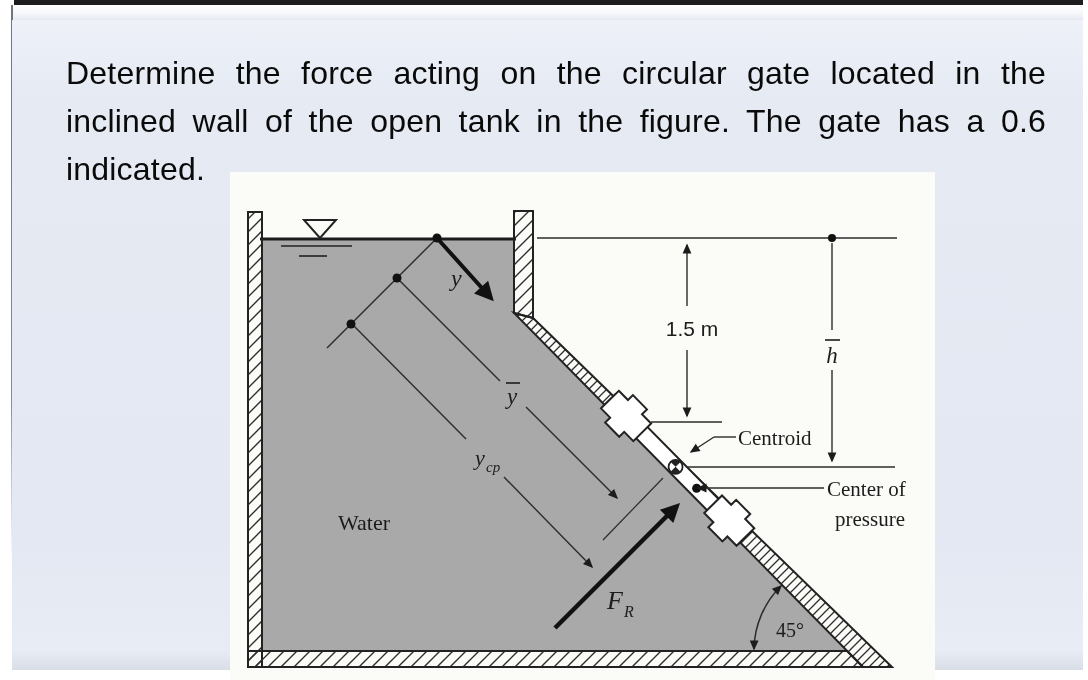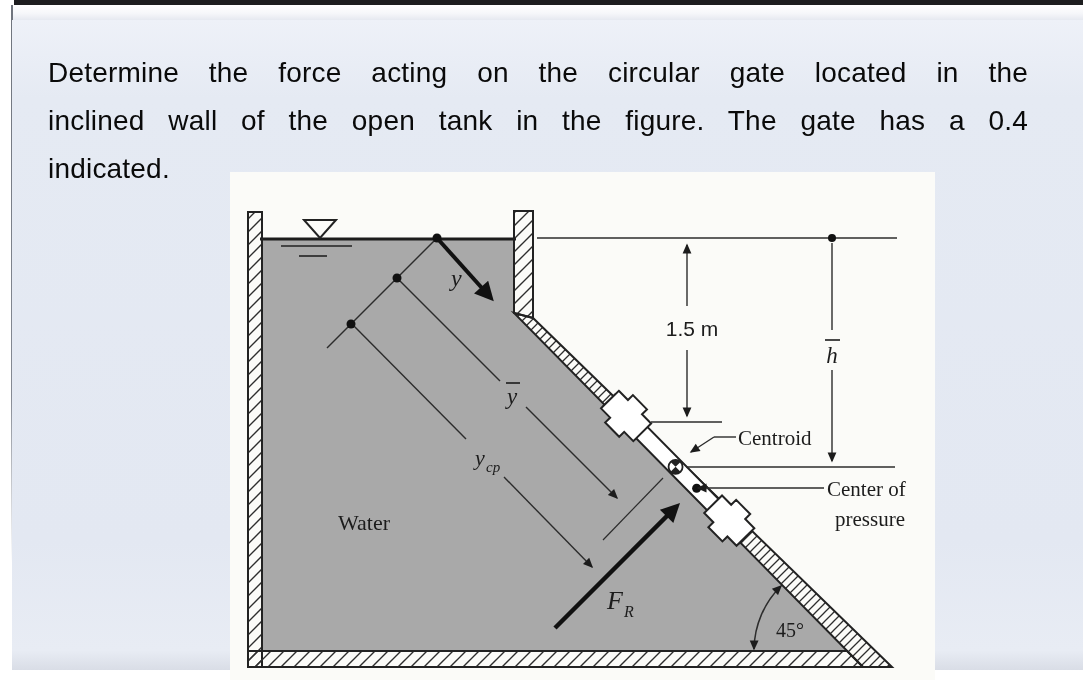--- a/index.html
+++ b/index.html
@@ -6,41 +6,41 @@
   .page{position:relative;width:1088px;height:680px;background:#ffffff;overflow:hidden;
         font-family:"Liberation Sans",sans-serif;}
   .top-bar{position:absolute;left:14px;top:0;width:1069px;height:5px;background:#1d1d1f;}
   .gloss{position:absolute;left:12px;top:5px;width:1071px;height:15px;
          background:linear-gradient(180deg,#ffffff 0%,#f6f7fa 55%,#e6e9f0 100%);
          border-bottom:1px solid #cdd2db;}
   .content{position:absolute;left:12px;top:20px;width:1071px;height:650px;
            background:linear-gradient(180deg,#eef1f8 0%,#e5eaf3 12%,#e3e8f2 80%,#e8ecf4 97%,#d9dde6 100%);}
   .left-edge{position:absolute;left:11px;top:5px;width:2px;height:558px;
              background:linear-gradient(180deg,#6f747d 0%,#858a94 70%,rgba(133,138,148,0) 100%);}
-  .statement{position:absolute;left:48px;top:49px;width:980px;color:#0a0a0a;
-             font-size:28px;line-height:48px;letter-spacing:0.2px;}
+  .statement{position:absolute;left:66px;top:49px;width:980px;color:#0a0a0a;
+             font-size:32px;line-height:48px;letter-spacing:0.2px;}
   .statement .jl{text-align:justify;text-align-last:justify;}
   .figure{position:absolute;left:230px;top:172px;width:705px;height:508px;background:#fbfbf8;}
   svg{display:block;font-family:"Liberation Serif",serif;}
   svg text{fill:#1c1c1c;}
   .sans{font-family:"Liberation Sans",sans-serif;}
   .ital{font-style:italic;}
 </style>
 </head>
 <body>
 
 <div class="page">
   <div class="top-bar"></div>
   <div class="gloss"></div>
   <div class="left-edge"></div>
   <div class="content"></div>
 
   <div class="statement">
     <div class="jl">Determine the force acting on the circular gate located in the</div>
-    <div class="jl">inclined wall of the open tank in the figure. The gate has a 0.4</div>
+    <div class="jl">inclined wall of the open tank in the figure. The gate has a 0.6</div>
     <div>indicated.</div>
   </div>
 
   <div class="figure">
   <svg viewBox="0 0 705 508" width="705" height="508">
     <defs>
       <pattern id="hatchW" width="13" height="13" patternUnits="userSpaceOnUse">
         <path d="M0,13 L13,0 M-3,3 L3,-3 M10,16 L16,10" stroke="#2e2e2e" stroke-width="1.4" fill="none"></path>
       </pattern>
       <pattern id="hatchF" width="9" height="9" patternUnits="userSpaceOnUse">

